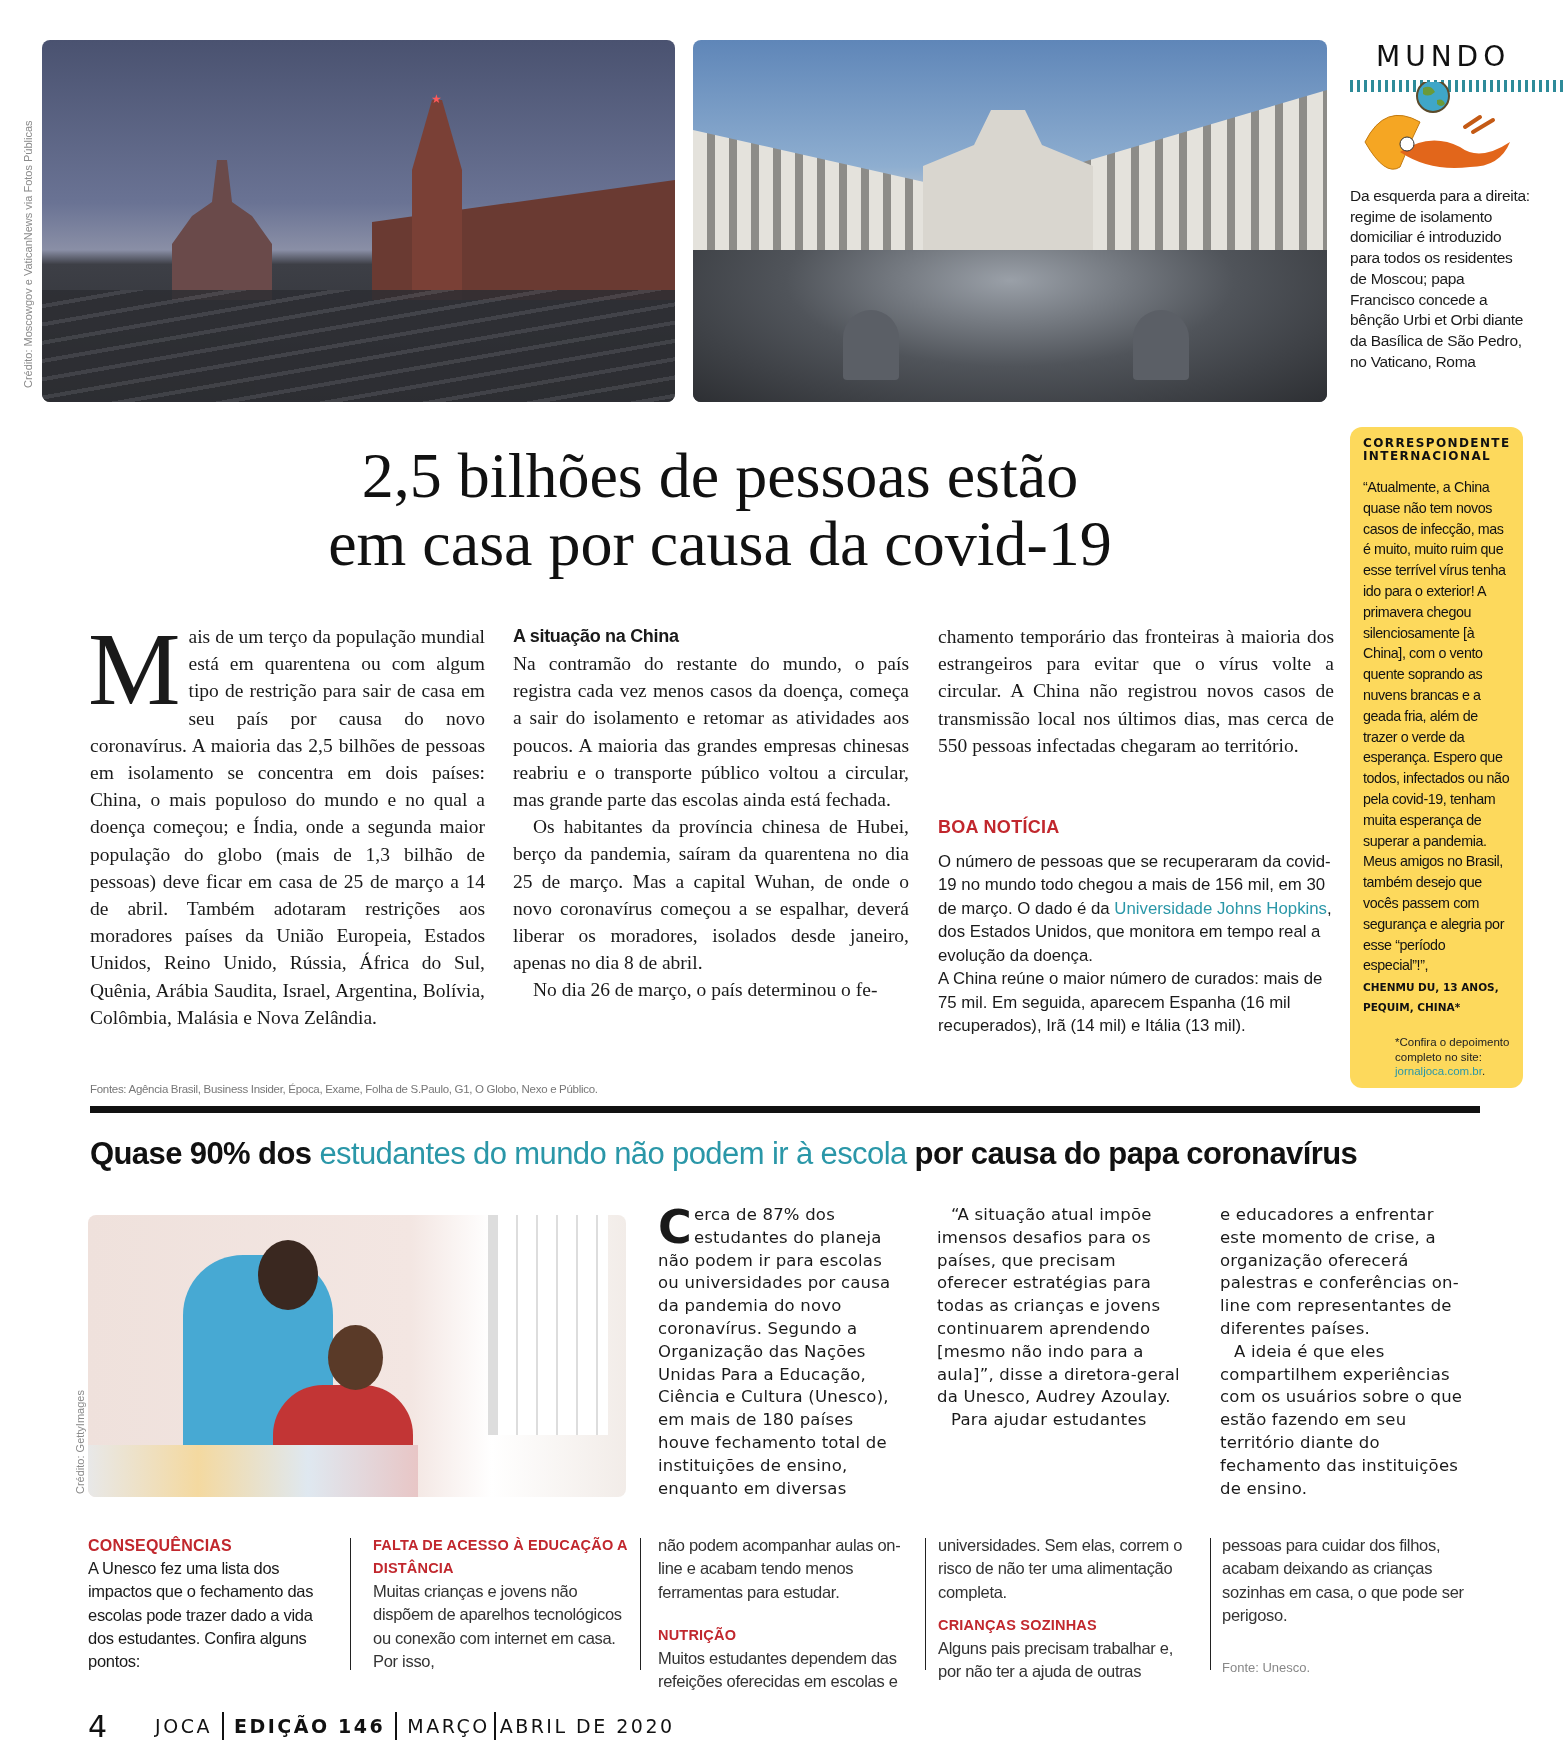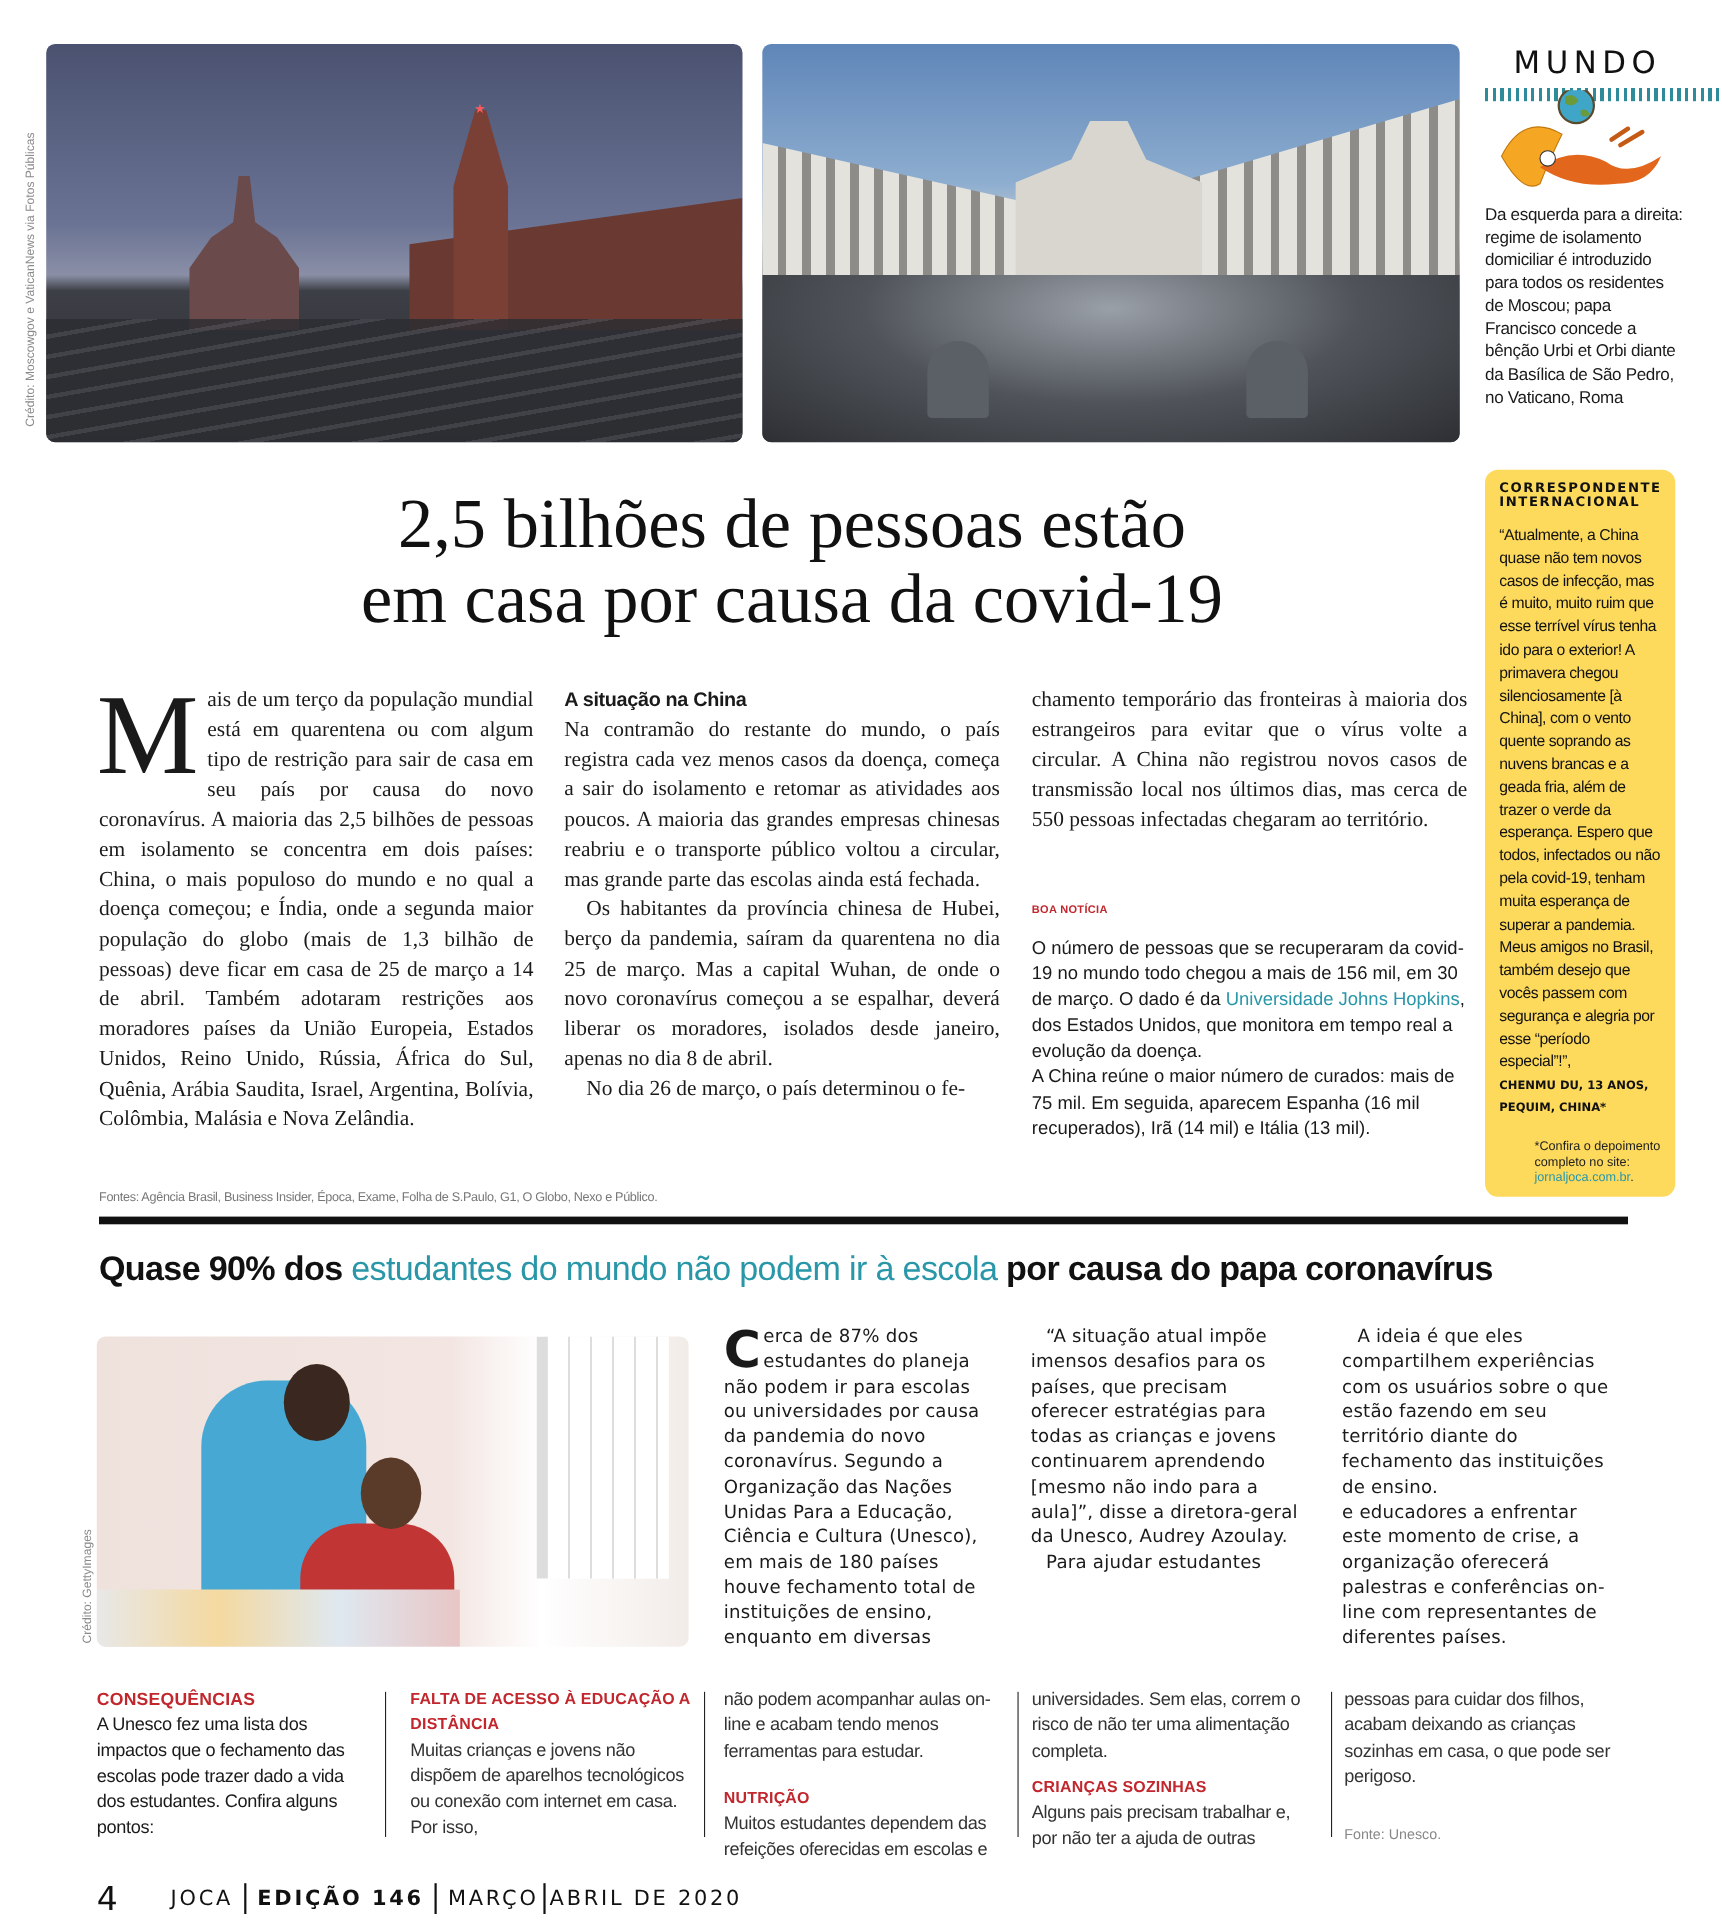--- a/index.html
+++ b/index.html
@@ -43,21 +43,21 @@
   .col { position: absolute; font-family: "Liberation Serif", serif; font-size: 19.5px; line-height: 27.2px; text-align: justify; color: #1a1a1a; }
   .col p { text-indent: 0; }
   .col p.ind { text-indent: 20px; }
   .col1 { left: 90px; top: 623px; width: 395px; }
   .col2 { left: 513px; top: 623px; width: 396px; }
   .col3 { left: 938px; top: 623px; width: 396px; }
   .dropcap { float: left; font-family: "Liberation Serif", serif; font-size: 104px; line-height: 80px; margin: 6px 8px 0 -2px; }
   .subhead { font-family: "Liberation Sans", sans-serif; font-weight: 700; font-size: 18px; line-height: 27px; letter-spacing: -0.3px; }
 
   .boa { position: absolute; left: 938px; top: 816px; width: 400px; font-family: "Liberation Sans", sans-serif; font-size: 16.8px; line-height: 23.5px; color: #1a1a1a; }
-  .boa-title { color: #c1272d; font-weight: 700; font-size: 10px; margin-bottom: 10px; letter-spacing: 0.3px; }
+  .boa-title { color: #c1272d; font-weight: 700; font-size: 18px; margin-bottom: 10px; letter-spacing: 0.3px; }
   .teal { color: #2a97a8; }
 
   
   .yellow-box { position: absolute; left: 1350px; top: 427px; width: 173px; height: 661px; background: #fdd95c; border-radius: 12px; padding: 10px 13px; }
   .yb-title { font-family: "DejaVu Sans", sans-serif; font-weight: 700; font-size: 12px; line-height: 13px; letter-spacing: 1.4px; color: #111; }
   .yb-quote { margin-top: 14px; font-family: "Liberation Sans", sans-serif; font-size: 14.3px; line-height: 20.8px; letter-spacing: -0.4px; color: #111; }
   .yb-author { font-family: "DejaVu Sans", sans-serif; font-weight: 700; font-size: 10.5px; line-height: 19.5px; color: #111; margin-top: 2px; }
   .yb-note { margin-top: 18px; font-size: 11.5px; line-height: 14.5px; color: #222; margin-left: 32px; }
 
   .sources { position: absolute; left: 90px; top: 1083px; font-size: 11.5px; color: #777; letter-spacing: -0.3px; }
@@ -183,22 +183,22 @@
 
 <div class="col-b colb1">
   <span class="dropcap-c">C</span>
   <p>erca de 87% dos estudantes do planeja não podem ir para escolas ou universidades por causa da pandemia do novo coronavírus. Segundo a Organização das Nações Unidas Para a Educação, Ciência e Cultura (Unesco), em mais de 180 países houve fechamento total de instituições de ensino, enquanto em diversas</p>
 </div>
 <div class="col-b colb2">
   <p style="text-indent:14px">“A situação atual impõe imensos desafios para os países, que precisam oferecer estratégias para todas as crianças e jovens continuarem aprendendo [mesmo não indo para a aula]”, disse a diretora-geral da Unesco, Audrey Azoulay.</p>
   <p style="text-indent:14px">Para ajudar estudantes</p>
 </div>
 <div class="col-b colb3">
+  <p>e educadores a enfrentar este momento de crise, a organização oferecerá palestras e conferências on-line com representantes de diferentes países.</p>
   <p style="text-indent:14px">A ideia é que eles compartilhem experiências com os usuários sobre o que estão fazendo em seu território diante do fechamento das instituições de ensino.</p>
-  <p>e educadores a enfrentar este momento de crise, a organização oferecerá palestras e conferências on-line com representantes de diferentes países.</p>
 </div>
 
 <div class="bt" style="left:88px; top:1534px; width:245px;">
   <div class="bt-h big">CONSEQUÊNCIAS</div>
   <p>A Unesco fez uma lista dos impactos que o fechamento das escolas pode trazer dado a vida dos estudantes. Confira alguns pontos:</p>
 </div>
 <div class="vdiv" style="left:350px;"></div>
 
 <div class="bt light" style="left:373px; top:1534px; width:255px;">
   <div class="bt-h">FALTA DE ACESSO À EDUCAÇÃO A DISTÂNCIA</div>

